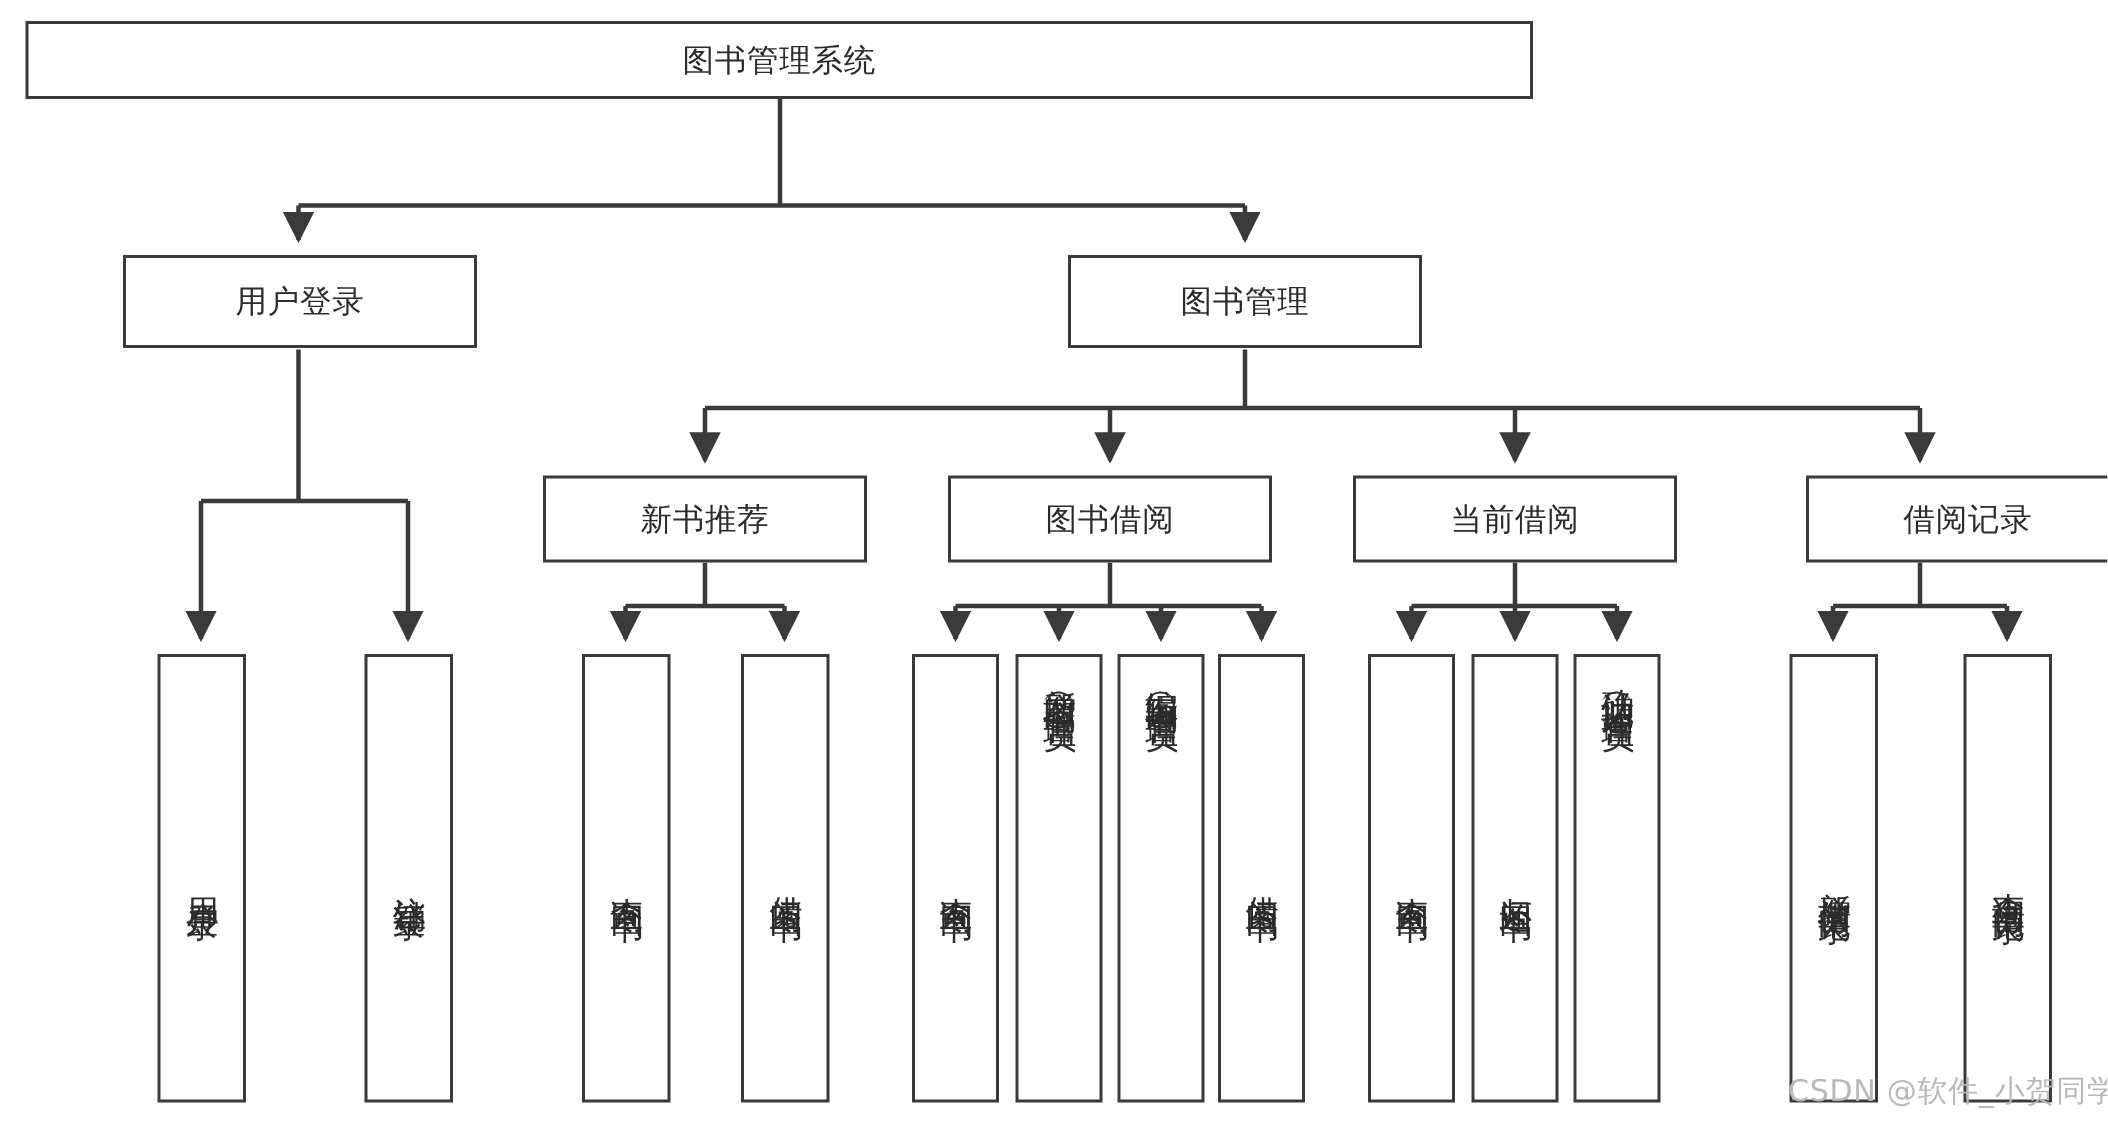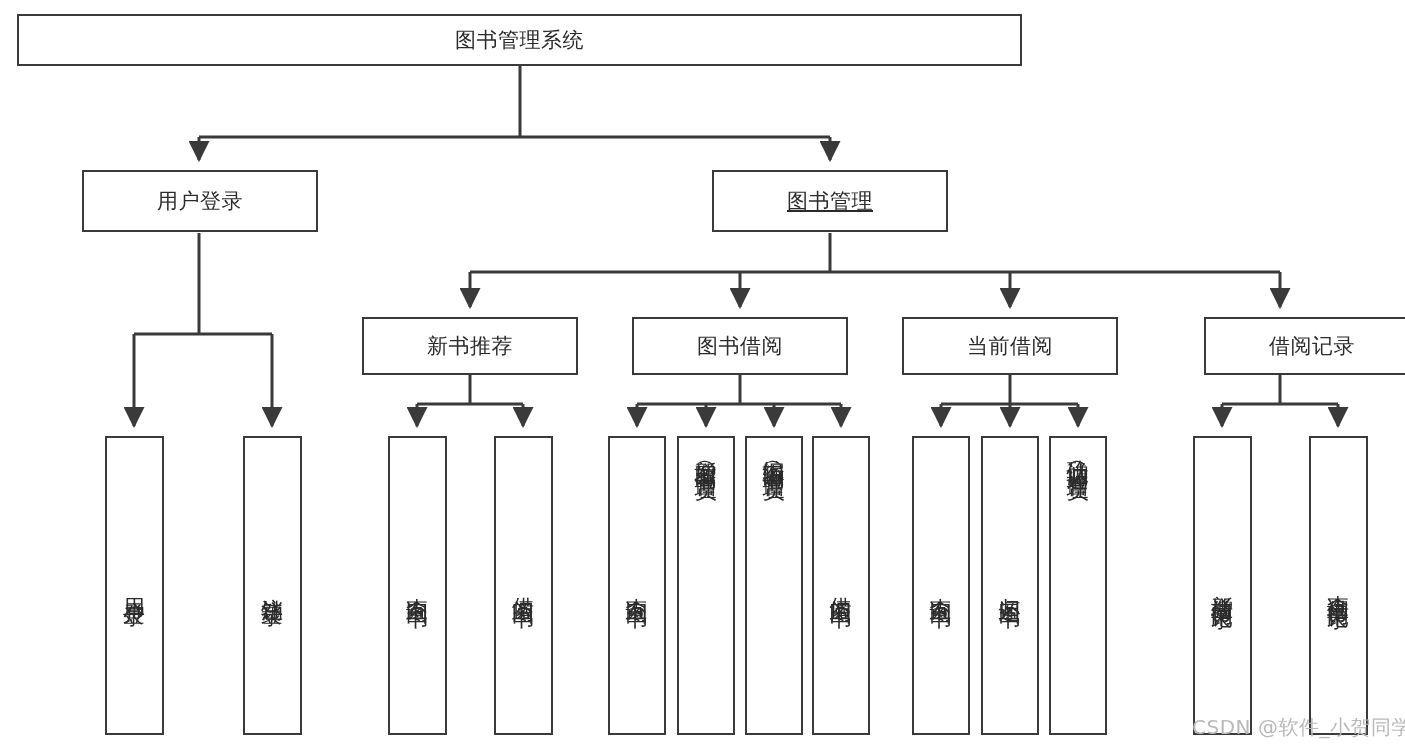--- a/index.html
+++ b/index.html
@@ -132,21 +132,21 @@
     </g>
   </svg>
 
   <div class="node horiz root" style="left:17px; top:14px; width:1005px; height:52px;">
     <span class="lbl">图书管理系统</span>
   </div>
 
   <div class="node horiz" style="left:82px; top:170px; width:236px; height:62px;">
     <span class="lbl">用户登录</span>
   </div>
-  <div class="node horiz" style="left:712px; top:170px; width:236px; height:62px;text-decoration:underline;">
+  <div class="node horiz" style="left:712px; top:170px; width:236px; height:62px;">
     <span class="lbl">图书管理</span>
   </div>
 
   <div class="node horiz" style="left:632px; top:317px; width:216px; height:58px;">
     <span class="lbl">图书借阅</span>
   </div>
   <div class="node horiz" style="left:362px; top:317px; width:216px; height:58px;">
     <span class="lbl">新书推荐</span>
   </div>
   <div class="node horiz" style="left:902px; top:317px; width:216px; height:58px;font-family:Liberation Serif, serif;">

